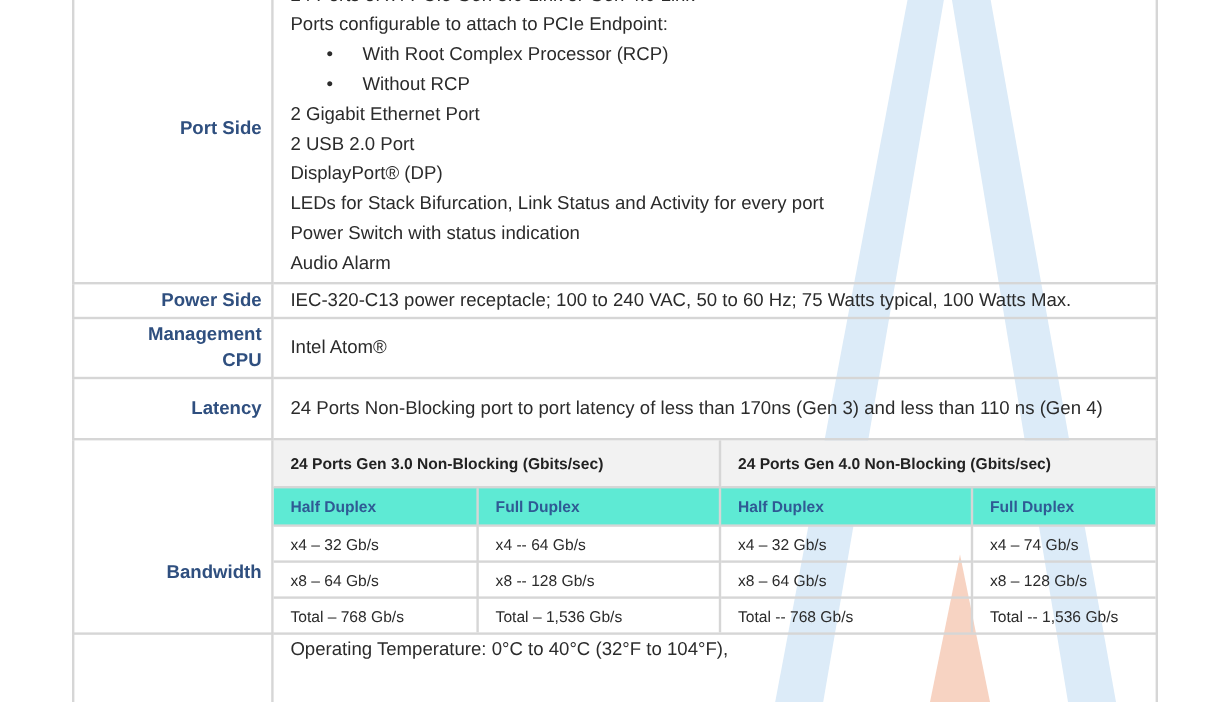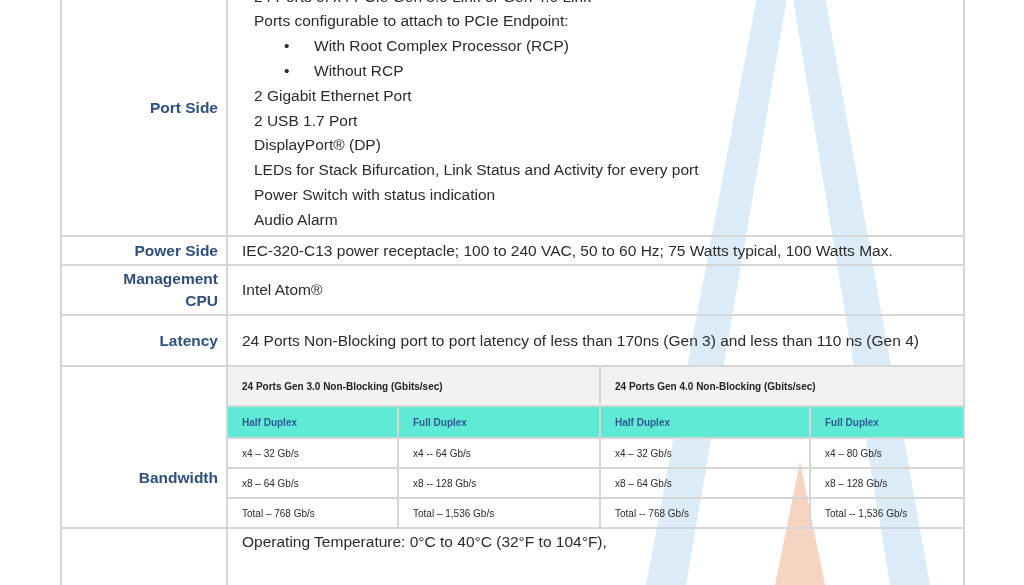--- a/index.html
+++ b/index.html
@@ -50,21 +50,20 @@
     font-size: 15.5px;
     line-height: 22px;
   }
   .value-cell {
     padding-left: 14px !important;
     padding-right: 10px !important;
   }
   .lines div {
     line-height: 24.8px;
     white-space: nowrap;
-    margin-left: 12px;
   }
   .lines .bullet {
     padding-left: 30px;
   }
   .lines .bullet .dot {
     display: inline-block;
     width: 30px;
   }
   .row-port { height: 257px; }
   .row-port .lines { padding-top: 4px; padding-bottom: 2px; }
@@ -72,21 +71,21 @@
   .row-power .value-cell { line-height: 26px; }
   .row-mgmt { height: 50px; padding-left: 28px; }
   .row-latency { height: 51px; }
   .row-latency .value-cell { line-height: 22px; padding-top: 2px !important; padding-bottom: 2px !important; }
 
   
   .bw-outer { padding: 0 !important; }
   .bw-table {
     width: 100%;
     border-collapse: collapse;
-    font-size: 10px;
+    font-size: 13px;
   }
   .bw-table td {
     border: 2px solid #d6d6d6;
     padding: 0 0 0 14px;
     height: 28px;
     white-space: nowrap;
   }
   .bw-table tr:first-child td { border-top: none; }
   .bw-table tr:last-child td { border-bottom: none; }
   .bw-table td:first-child { border-left: none; }
@@ -129,21 +128,21 @@
         <div class="lines">
           <div>24 Ports of x4 PCIe Gen 3.0 Link or Gen 4.0 Link</div>
           <div>Ports configurable to attach to PCIe Endpoint:</div>
           <div class="bullet">
             <span class="dot">•</span><span>With Root Complex Processor (RCP)</span>
           </div>
           <div class="bullet">
             <span class="dot">•</span><span>Without RCP</span>
           </div>
           <div>2 Gigabit Ethernet Port</div>
-          <div>2 USB 1.7 Port</div>
+          <div>2 USB 2.0 Port</div>
           <div>DisplayPort® (DP)</div>
           <div>LEDs for Stack Bifurcation, Link Status and Activity for every port</div>
           <div>Power Switch with status indication</div>
           <div>Audio Alarm</div>
         </div>
       </td>
     </tr>
 
     <tr class="row-power">
       <td class="label-cell">Power Side</td>
@@ -181,21 +180,21 @@
           <tr class="bw-duplex-row">
             <td>Half Duplex</td>
             <td>Full Duplex</td>
             <td>Half Duplex</td>
             <td>Full Duplex</td>
           </tr>
           <tr class="bw-data-row">
             <td>x4 – 32 Gb/s</td>
             <td>x4 -- 64 Gb/s</td>
             <td>x4 – 32 Gb/s</td>
-            <td>x4 – 80 Gb/s</td>
+            <td>x4 – 74 Gb/s</td>
           </tr>
           <tr class="bw-data-row">
             <td>x8 – 64 Gb/s</td>
             <td>x8 -- 128 Gb/s</td>
             <td>x8 – 64 Gb/s</td>
             <td>x8 – 128 Gb/s</td>
           </tr>
           <tr class="bw-data-row">
             <td>Total – 768 Gb/s</td>
             <td>Total – 1,536 Gb/s</td>

